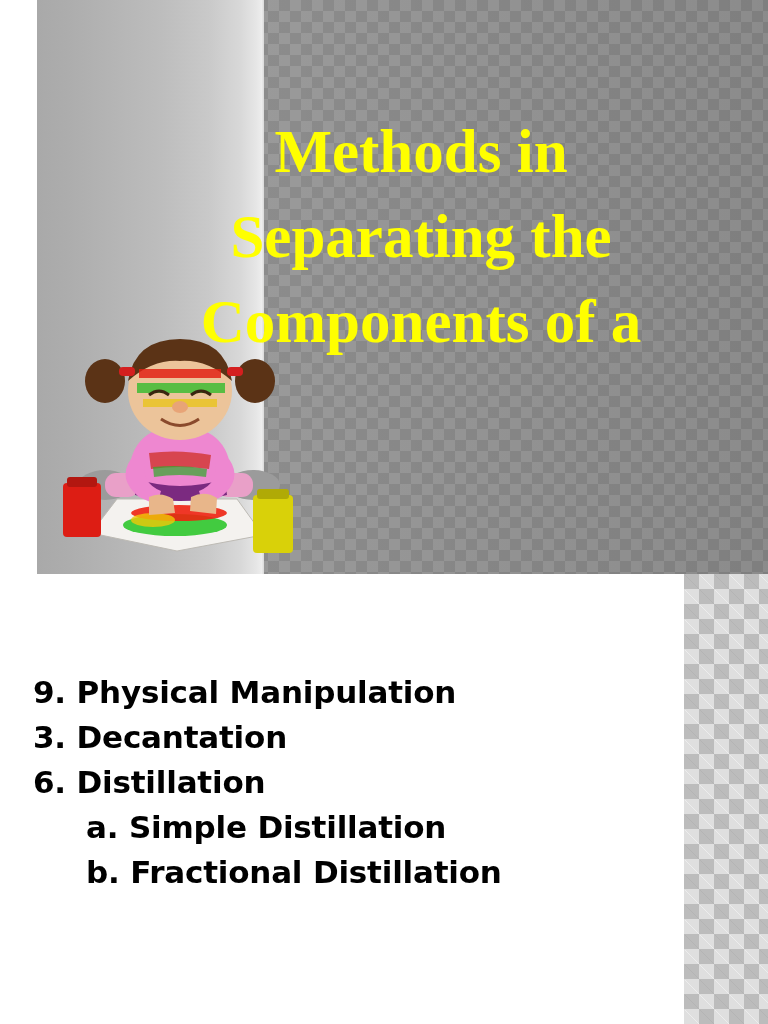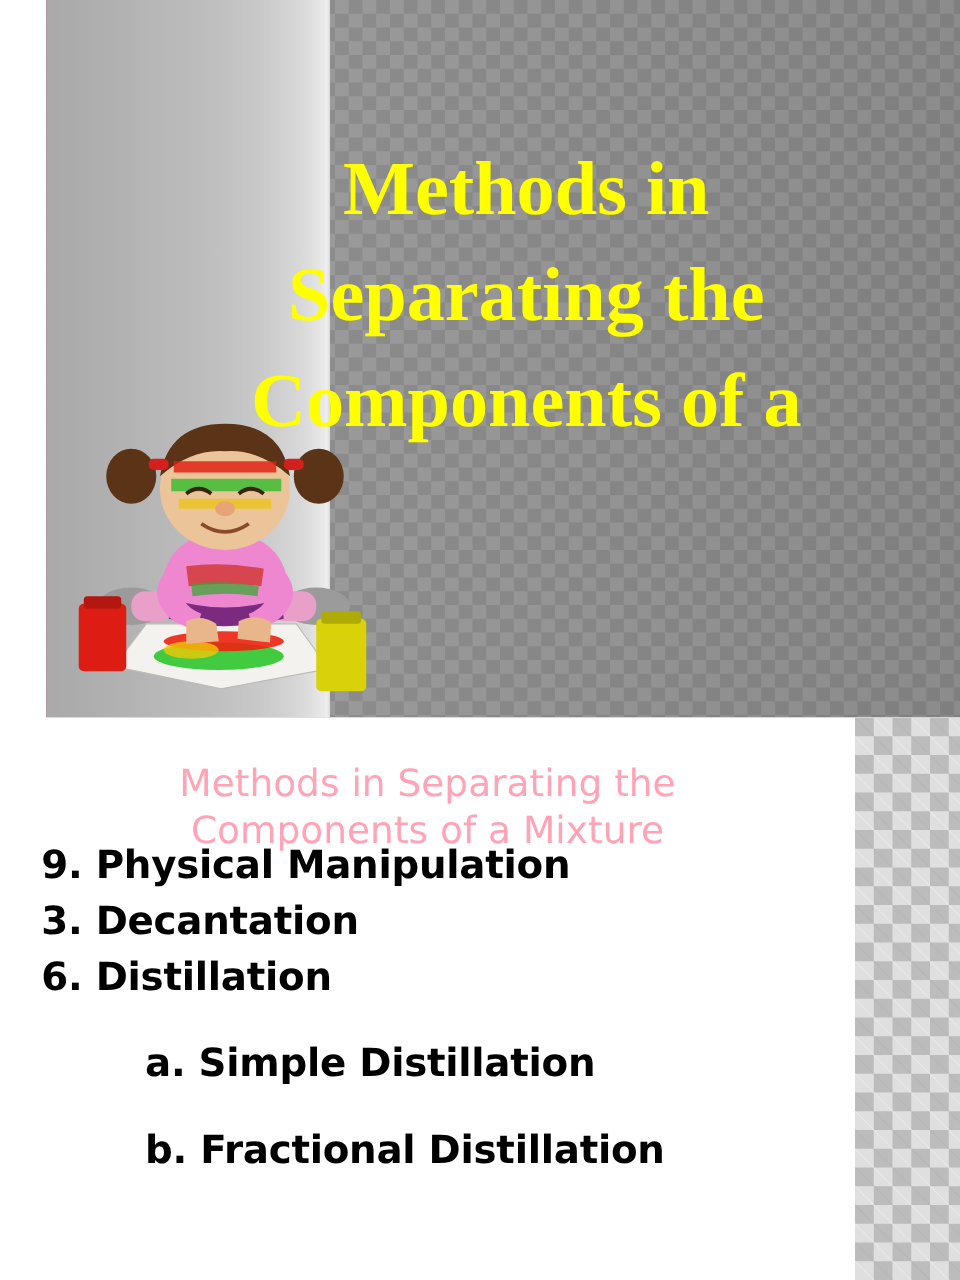--- a/index.html
+++ b/index.html
@@ -155,22 +155,21 @@
     font-family: "DejaVu Sans", "Liberation Sans", sans-serif;
     font-weight: bold;
     font-size: 31px;
     line-height: 45px;
     color: #000000;
     padding-left: 33px;
     white-space: nowrap;
     letter-spacing: -0.2px;
   }
   .method-list li.sub {
-    padding-left: 116px;
-    margin-top: 24px;
+    padding-left: 86px;
   }
 </style>
 </head>
 <body>
 
 <div id="deck">
 
   <section class="slide-title">
     <div class="diamond-field"></div>
     <div class="shade-right"></div>
@@ -235,24 +234,20 @@
         <rect x="200" y="156" width="32" height="10" rx="3" fill="#b0aa06"></rect>
       </svg>
     </div>
   </section>
 
   <section class="slide-content">
     <div class="right-strip">
       <div class="diamond-field"></div>
     </div>
 
-    <h2 class="content-heading">
-      <span>Methods in Separating the</span>
-      <span>Components of a Mixture</span>
-    </h2>
 
     <ul class="method-list">
       <li>9. Physical Manipulation</li>
       <li>3. Decantation</li>
       <li>6. Distillation</li>
       <li class="sub">a. Simple Distillation</li>
       <li class="sub">b. Fractional Distillation</li>
     </ul>
   </section>
 

